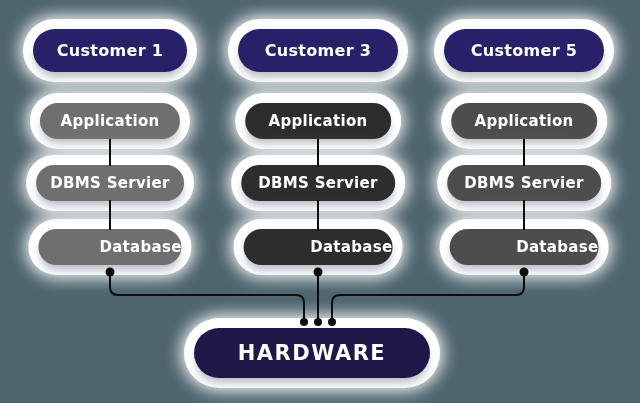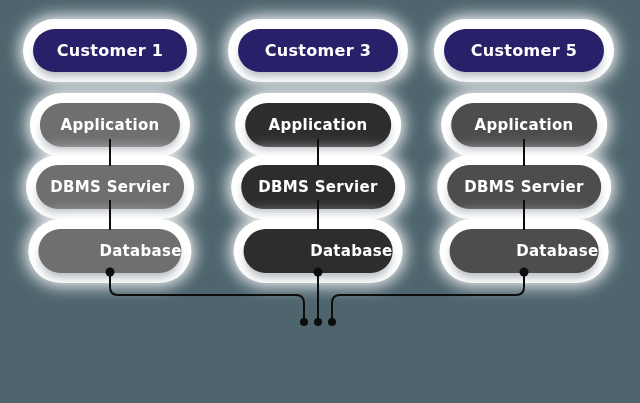--- a/index.html
+++ b/index.html
@@ -42,21 +42,21 @@
       0 0 16px 13px rgba(255, 255, 255, 0.96);
   }
   .pill-customer {
     top: 0;
     height: 43px;
     width: 100%;
     background: var(--navy, #282069);
     font-size: 16px;
   }
   .pill-layer {
-    height: 44px;
+    height: 36px;
     font-size: 15px;
   }
   .pill-app  { top: 74px;  width: 91%; }
   .pill-dbms { top: 136px; width: 96%; text-align: right; }
   .pill-db   { top: 200px; width: 93%; justify-content: flex-end; }
 
   .col-1 .pill-layer { background: var(--col1-pill, #6f6f6f); }
   .col-2 .pill-layer { background: var(--col2-pill, #2e2d2d); }
   .col-3 .pill-layer { background: var(--col3-pill, #4e4d4d); }
 
@@ -144,20 +144,23 @@
       <span>Application</span>
     </div>
     <div class="pill pill-layer pill-dbms">
       <span>DBMS Servier</span>
     </div>
     <div class="pill pill-layer pill-db">
       <span>Database</span>
     </div>
   </div>
 
+  <div class="hardware-pill">
+    <span>HARDWARE</span>
+  </div>
 
   <svg id="connector-overlay" viewBox="0 0 640 403" xmlns="http://www.w3.org/2000/svg">
 
     <line x1="110" y1="139" x2="110" y2="166"></line>
     <line x1="110" y1="200" x2="110" y2="230"></line>
 
     <line x1="318" y1="139" x2="318" y2="166"></line>
     <line x1="318" y1="200" x2="318" y2="230"></line>
 
     <line x1="524" y1="139" x2="524" y2="166"></line>

